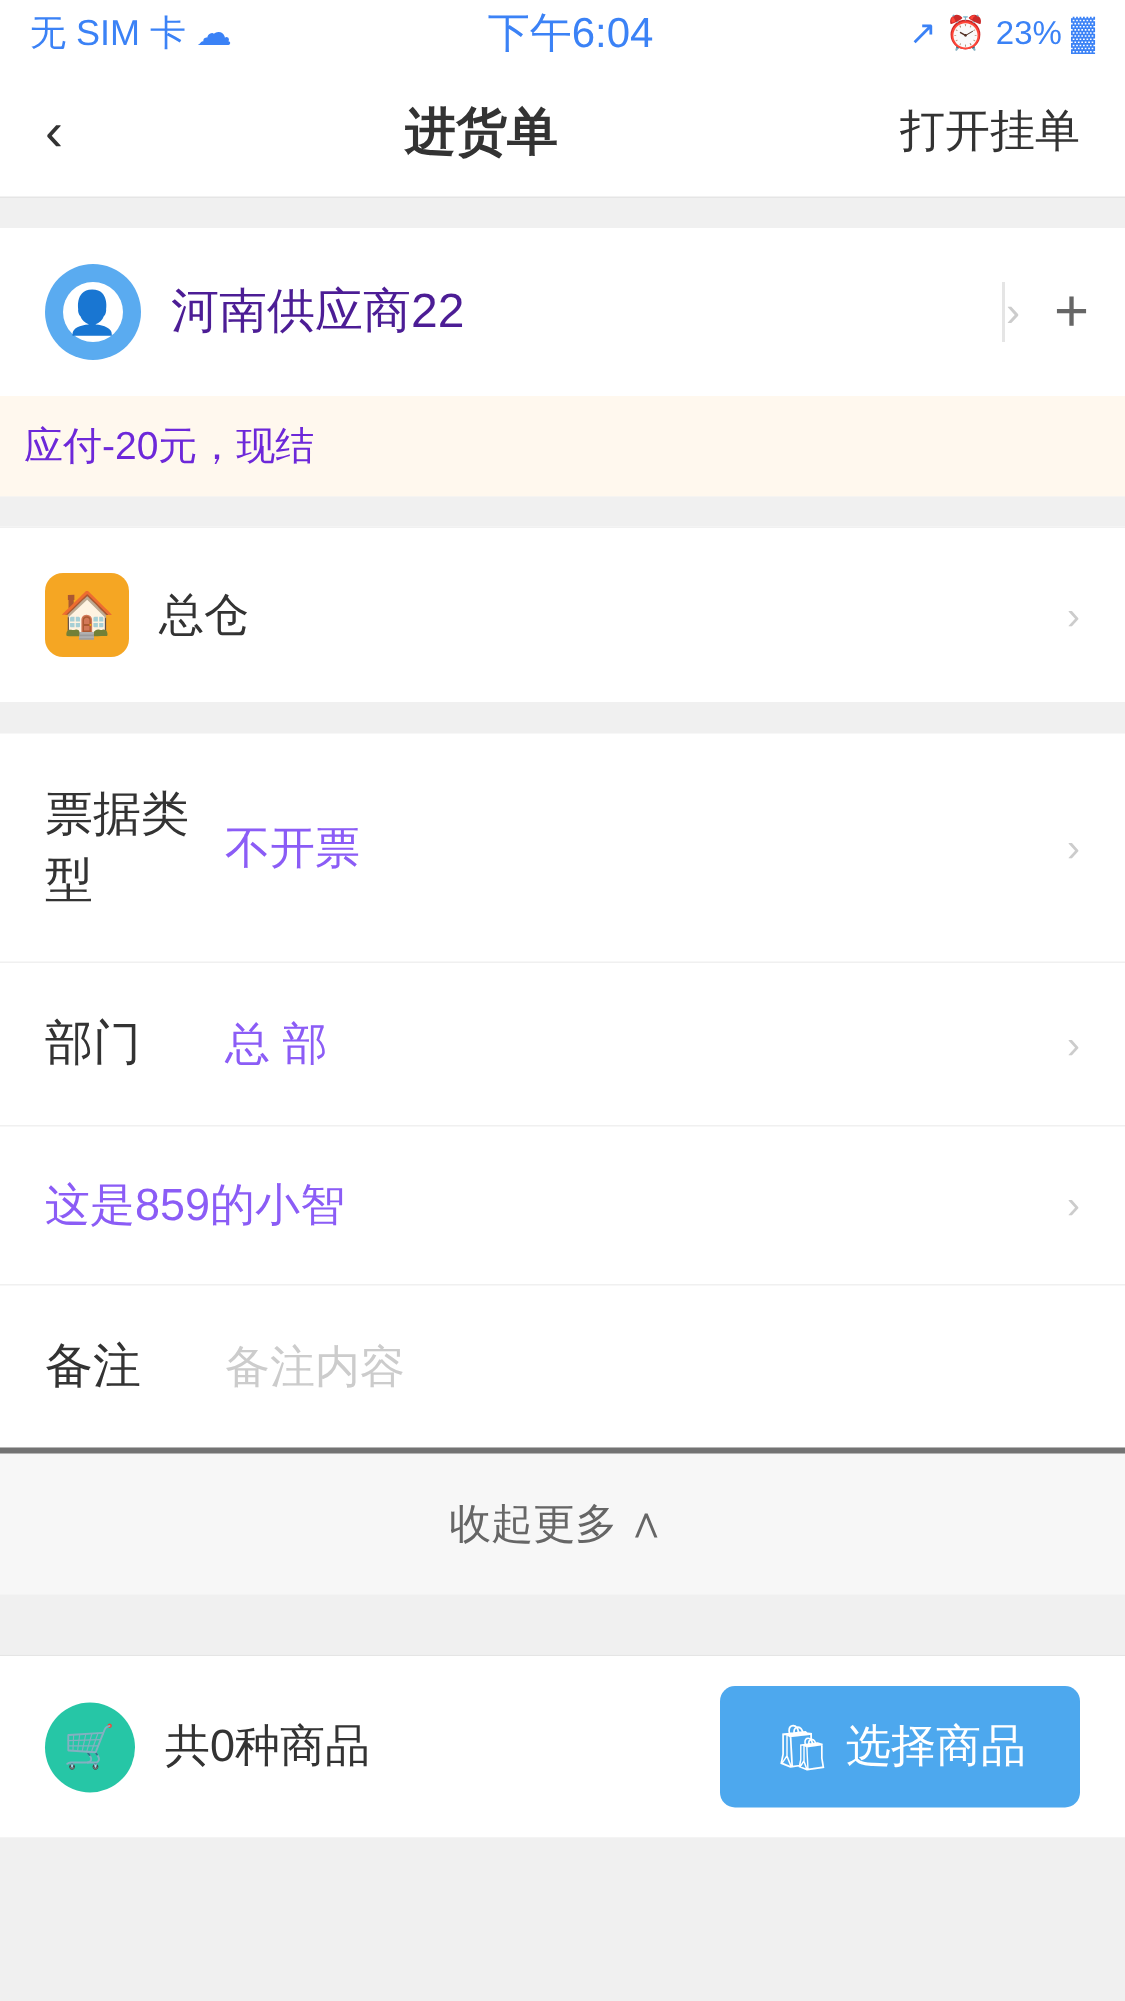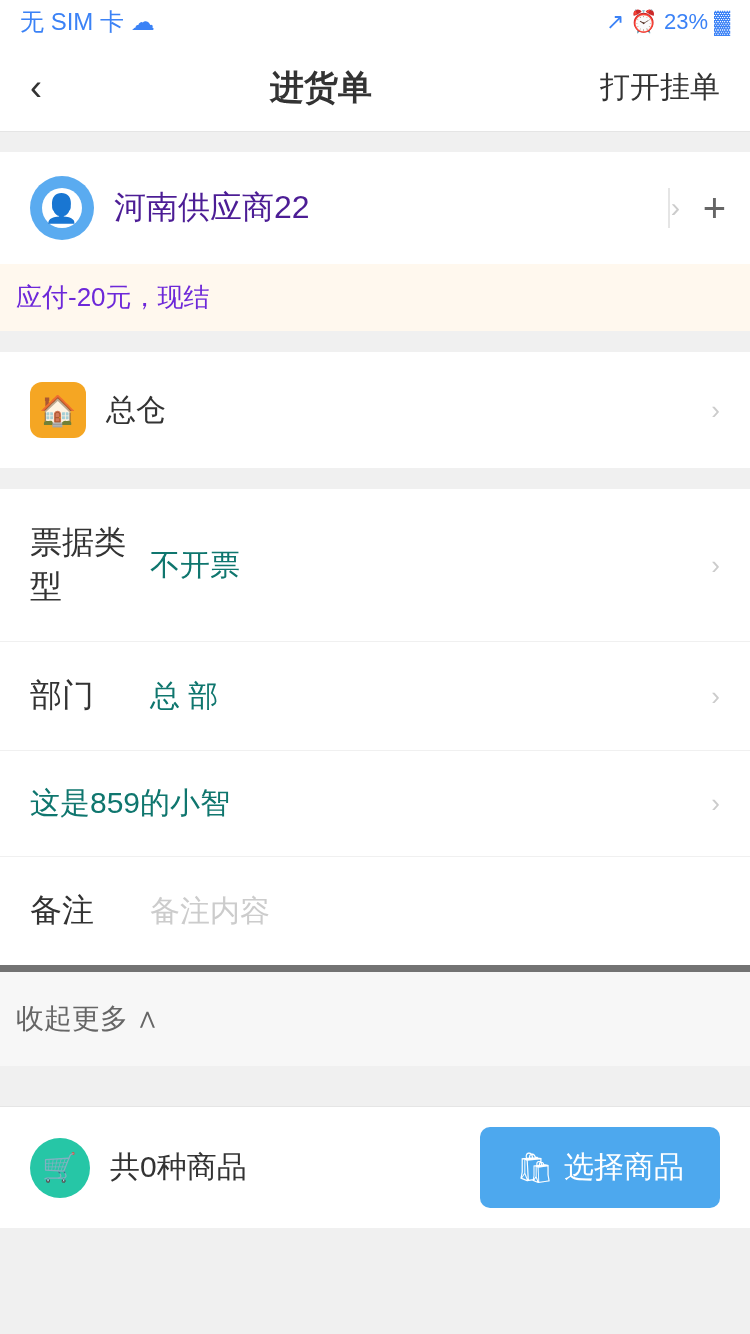--- a/index.html
+++ b/index.html
@@ -179,38 +179,39 @@
     }
     .form-label {
       width: 120px;
       font-size: 32px;
       color: #333;
       flex-shrink: 0;
     }
     .form-value {
       flex: 1;
       font-size: 30px;
-      color: #0f766e;
+      color: #8b5cf6;
     }
     .form-value.placeholder {
       color: #ccc;
     }
     .form-chevron {
       font-size: 26px;
       color: #ccc;
     }
 
     
     .collapse-toggle {
       background: #f7f7f7;
       display: flex;
       align-items: center;
-      padding: 28px 16px;
-      cursor: pointer;
-      border-top: 7px solid #737373;
+      justify-content: center;
+      padding: 28px 1px;
+      cursor: pointer;
+      border-top: 4px solid #737373;
     }
     .collapse-text {
       font-size: 28px;
       color: #666;
       margin-right: 8px;
     }
 
     
     .bottom-bar {
       background: #fff;
@@ -255,20 +256,21 @@
       min-height: 300px;
     }
   </style>
 </head>
 <body>
 
 <div class="status-bar">
   <div class="status-left">
     <span>无 SIM 卡 ☁</span>
   </div>
+  <div class="status-center">下午6:04</div>
   <div class="status-right">
     <span>↗</span>
     <span>⏰</span>
     <span>23%</span>
     <span>▓</span>
   </div>
 </div>
 
 <div class="nav-bar">
   <span class="nav-back">‹</span>

